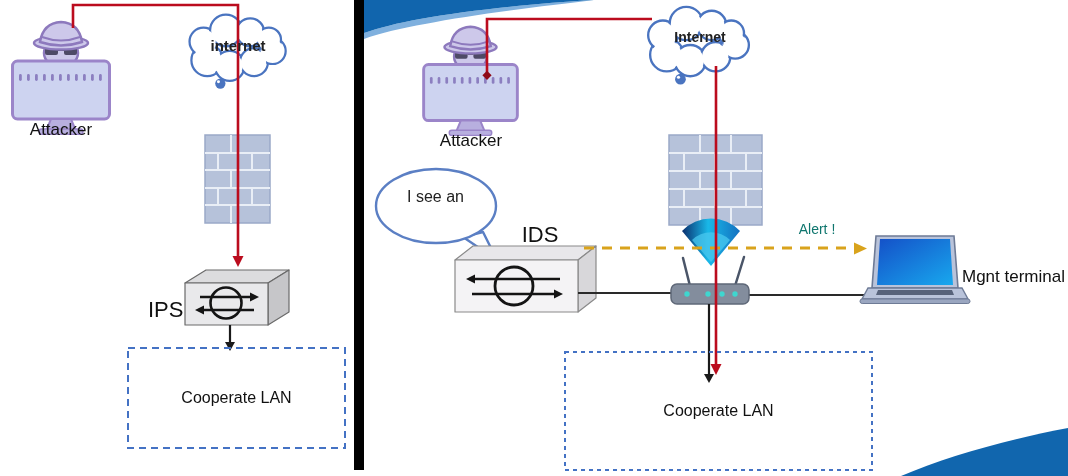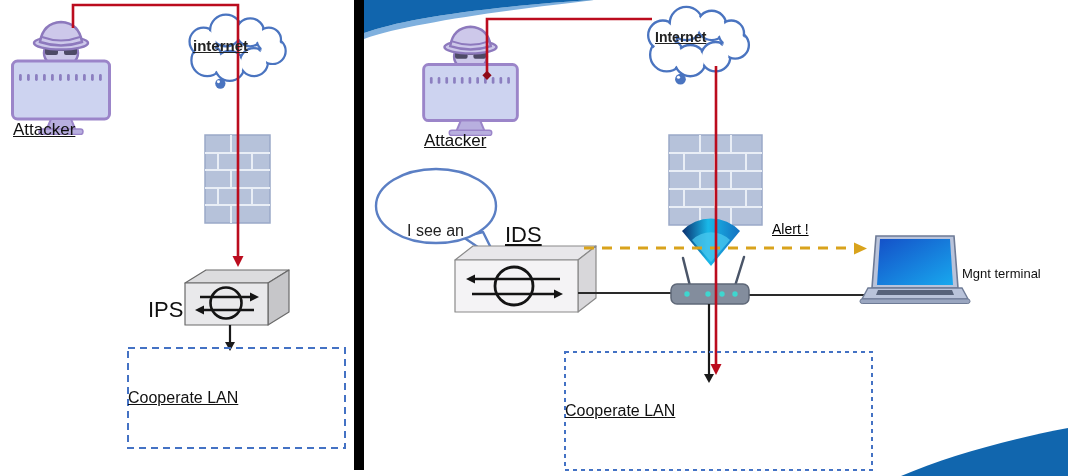--- a/index.html
+++ b/index.html
@@ -2,28 +2,28 @@
 <html><head>
 <meta charset="utf-8">
 <style>
   html,body{margin:0;padding:0;background:#fff;}
   .stage{
     position:relative;width:1068px;height:476px;background:#ffffff;
     font-family:"Liberation Sans", sans-serif;color:#1c1c1c;overflow:hidden;
   }
   .gfx{position:absolute;left:0;top:0;}
   .lbl{position:absolute;line-height:1.15;white-space:nowrap;}
-  .center{text-decoration:underline;}
+  .center{text-align:center;}
   .lbl-attacker{font-size:17px;color:#111;}
   .lbl-cloud-left{font-size:15px;font-weight:600;color:#222;}
   .lbl-cloud-right{font-size:14px;font-weight:700;color:#222;}
   .lbl-device{font-size:22px;color:#111;}
   .lbl-lan{font-size:16px;color:#111;}
-  .lbl-alert{font-size:14px;color:#000000;}
-  .lbl-mgnt{font-size:13px;color:#111;}
+  .lbl-alert{font-size:14px;color:#0f766e;}
+  .lbl-mgnt{font-size:17px;color:#111;}
   .lbl-bubble{font-size:16px;color:#222;line-height:26px;white-space:normal;width:80px;}
 </style>
 </head>
 <body>
 
 <div class="stage">
 
 <svg class="gfx" width="1068" height="476" viewBox="0 0 1068 476">
   <defs>
     <linearGradient id="wifiGrad" x1="0" y1="0" x2="1" y2="0">
@@ -205,21 +205,21 @@
 <div class="lbl lbl-attacker center" style="left:13px;top:120px;width:96px;">Attacker</div>
 
 <div class="lbl lbl-cloud-left center" style="left:193px;top:37px;width:90px;">internet</div>
 
 <div class="lbl lbl-device" style="left:148px;top:297px;width:34px;text-align:left;">IPS</div>
 
 <div class="lbl lbl-lan center" style="left:128px;top:389px;width:217px;">Cooperate LAN</div>
 
 <div class="lbl lbl-attacker center" style="left:424px;top:131px;width:94px;">Attacker</div>
 
-<div class="lbl lbl-bubble" style="left:407px;top:184px;margin-top:34px;">
+<div class="lbl lbl-bubble" style="left:407px;top:184px;">
   <div>I see an</div>
 </div>
 
 <div class="lbl lbl-device center" style="left:505px;top:222px;width:70px;">IDS</div>
 
 <div class="lbl lbl-cloud-right center" style="left:655px;top:29px;width:90px;">Internet</div>
 
 <div class="lbl lbl-alert center" style="left:772px;top:221px;width:90px;">Alert !</div>
 
 <div class="lbl lbl-mgnt" style="left:962px;top:267px;width:106px;">Mgnt terminal</div>

